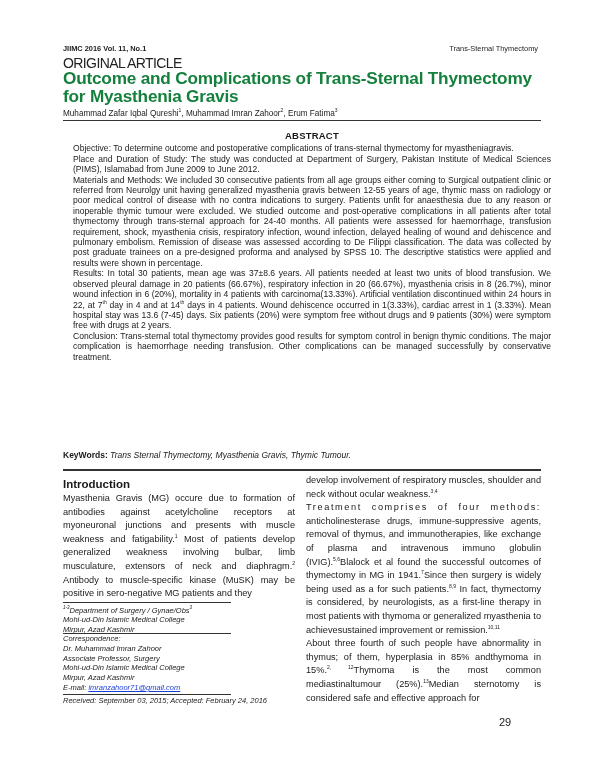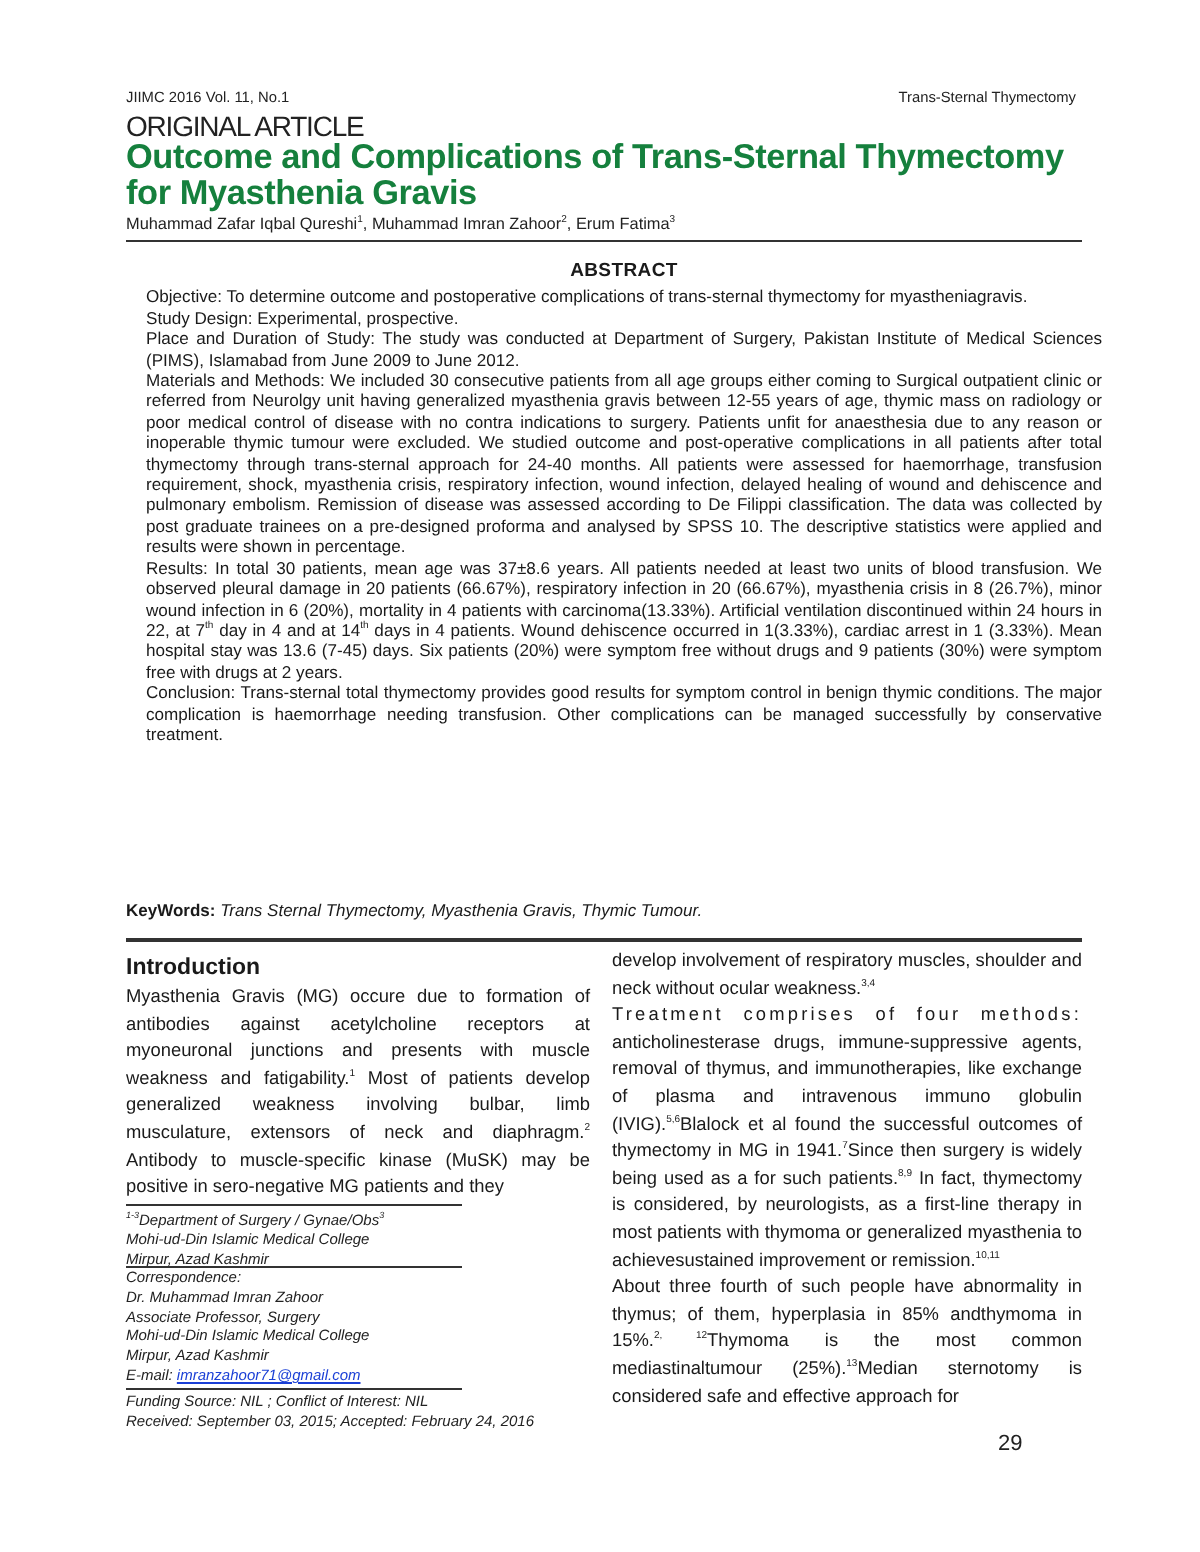--- a/index.html
+++ b/index.html
@@ -1,20 +1,20 @@
 <!DOCTYPE html>
 <html><head>
 <meta charset="utf-8">
 <style>
   html, body { margin: 0; padding: 0; background: #ffffff; }
   body { width: 600px; height: 776px; position: relative; overflow: hidden;
          font-family: "Liberation Sans", sans-serif; color: #1a1a1a; }
   .abs { position: absolute; }
   .running-head { top: 44px; font-size: 7.4px; color: #222; }
-  .rh-left { left: 63px; }
+  .rh-left { left: 63px; font-weight: bold; }
   .rh-right { right: 62px; }
   .article-type { left: 63px; top: 55px; font-size: 14px; letter-spacing: -0.6px; color: #222; }
   .title { left: 63px; top: 69px; width: 480px; font-size: 17.2px; font-weight: bold; line-height: 18px; letter-spacing: -0.2px; color: #15803d; }
   .authors { left: 63px; top: 107px; font-size: 8.2px; color: #222; }
   .authors sup { font-size: 5px; }
   .rule { position: absolute; left: 63px; width: 478px; background: #333; }
   .rule-top { top: 120px; height: 1.3px; }
   .rule-mid { top: 469px; height: 2px; }
   .abstract { left: 73px; top: 131px; width: 478px; font-size: 8.55px; line-height: 10.4px; text-align: justify; }
   .abstract-heading { text-align: center; font-weight: bold; font-size: 9.5px; margin-bottom: 2px; letter-spacing: 0.2px; }
@@ -48,21 +48,20 @@
   <span>Muhammad Zafar Iqbal Qureshi</span><sup>1</sup>, 
   <span>Muhammad Imran Zahoor</span><sup>2</sup>, 
   <span>Erum Fatima</span><sup>3</sup>
 </div>
 
 <div class="rule rule-top"></div>
 
 <div class="abs abstract">
   <div class="abstract-heading">ABSTRACT</div>
   <p><b>Objective</b><span>: To determine outcome and postoperative complications of trans-sternal thymectomy for myastheniagravis.</span></p>
-  <p><b>Study Design:</b><span> Experimental, prospective.</span></p>
   <p><b>Place and Duration of Study:</b><span> The study was conducted at Department of Surgery, Pakistan Institute of Medical Sciences (PIMS), Islamabad from June 2009 to June 2012.</span></p>
   <p><b>Materials and Methods:</b><span> We included 30 consecutive patients from all age groups either coming to Surgical outpatient clinic or referred from Neurolgy unit having generalized myasthenia gravis between 12-55 years of age, thymic mass on radiology or poor medical control of disease with no contra indications to surgery. Patients unfit for anaesthesia due to any reason or inoperable thymic tumour were excluded. We studied outcome and post-operative complications in all patients after total thymectomy through trans-sternal approach for 24-40 months. All patients were assessed for haemorrhage, transfusion requirement, shock, myasthenia crisis, respiratory infection, wound infection, delayed healing of wound and dehiscence and pulmonary embolism. Remission of disease was assessed according to De Filippi classification. The data was collected by post graduate trainees on a pre-designed proforma and analysed by SPSS 10. The descriptive statistics were applied and results were shown in percentage.</span></p>
   <p><b>Results:</b><span> In total 30 patients, mean age was 37±8.6 years. All patients needed at least two units of blood transfusion. We observed pleural damage in 20 patients (66.67%), respiratory infection in 20 (66.67%), myasthenia crisis in 8 (26.7%), minor wound infection in 6 (20%), mortality in 4 patients with carcinoma(13.33%). Artificial ventilation discontinued within 24 hours in 22, at 7</span><sup>th</sup><span> day in 4 and at 14</span><sup>th</sup><span> days in 4 patients. Wound dehiscence occurred in 1(3.33%), cardiac arrest in 1 (3.33%). Mean hospital stay was 13.6 (7-45) days. Six patients (20%) were symptom free without drugs and 9 patients (30%) were symptom free with drugs at 2 years.</span></p>
   <p><b>Conclusion:</b><span> Trans-sternal total thymectomy provides good results for symptom control in benign thymic conditions. The major complication is haemorrhage needing transfusion. Other complications can be managed successfully by conservative treatment.</span></p>
 </div>
 
 <div class="abs keywords"><b>KeyWords:</b><i> Trans Sternal Thymectomy, Myasthenia Gravis, Thymic Tumour.</i></div>
 
 <div class="rule rule-mid"></div>
 
@@ -81,21 +80,20 @@
 <div class="abs fn" style="top:634px;">
   <div>Correspondence:</div>
   <div>Dr. Muhammad Imran Zahoor</div>
   <div>Associate Professor, Surgery</div>
   <div>Mohi-ud-Din Islamic Medical College</div>
   <div>Mirpur, Azad Kashmir</div>
   <div><span>E-mail: </span><a>imranzahoor71@gmail.com</a></div>
 </div>
 <div class="fn-rule" style="top:694px;"></div>
 <div class="abs fn" style="top:696px;">
-  <div>Funding Source: NIL ; Conflict of Interest: NIL</div>
   <div>Received: September  03, 2015; Accepted: February 24, 2016</div>
 </div>
 
 <div class="abs col col-right">
   <p><span>develop involvement of  respiratory muscles, shoulder and neck without ocular weakness.</span><sup>3,4</sup></p>
   <p><span class="spaced">Treatment comprises of four methods:</span><span> anticholinesterase drugs, immune-suppressive agents, removal of thymus, and immunotherapies, like exchange of plasma and intravenous immuno globulin (IVIG).</span><sup>5,6</sup><span>Blalock et al found the successful outcomes of thymectomy in MG in 1941.</span><sup>7</sup><span>Since then surgery is widely being used as a for such patients.</span><sup>8,9</sup><span> In fact, thymectomy is considered, by neurologists, as a first-line therapy in most patients with thymoma or generalized myasthenia to achievesustained improvement or remission.</span><sup>10,11</sup></p>
   <p><span>About three fourth of such people have abnormality in thymus; of them, hyperplasia in 85% andthymoma in 15%.</span><sup>2, 12</sup><span>Thymoma is the most common mediastinaltumour (25%).</span><sup>13</sup><span>Median sternotomy is considered safe and effective approach for</span></p>
 </div>
 
 <div class="abs page-number">29</div>

